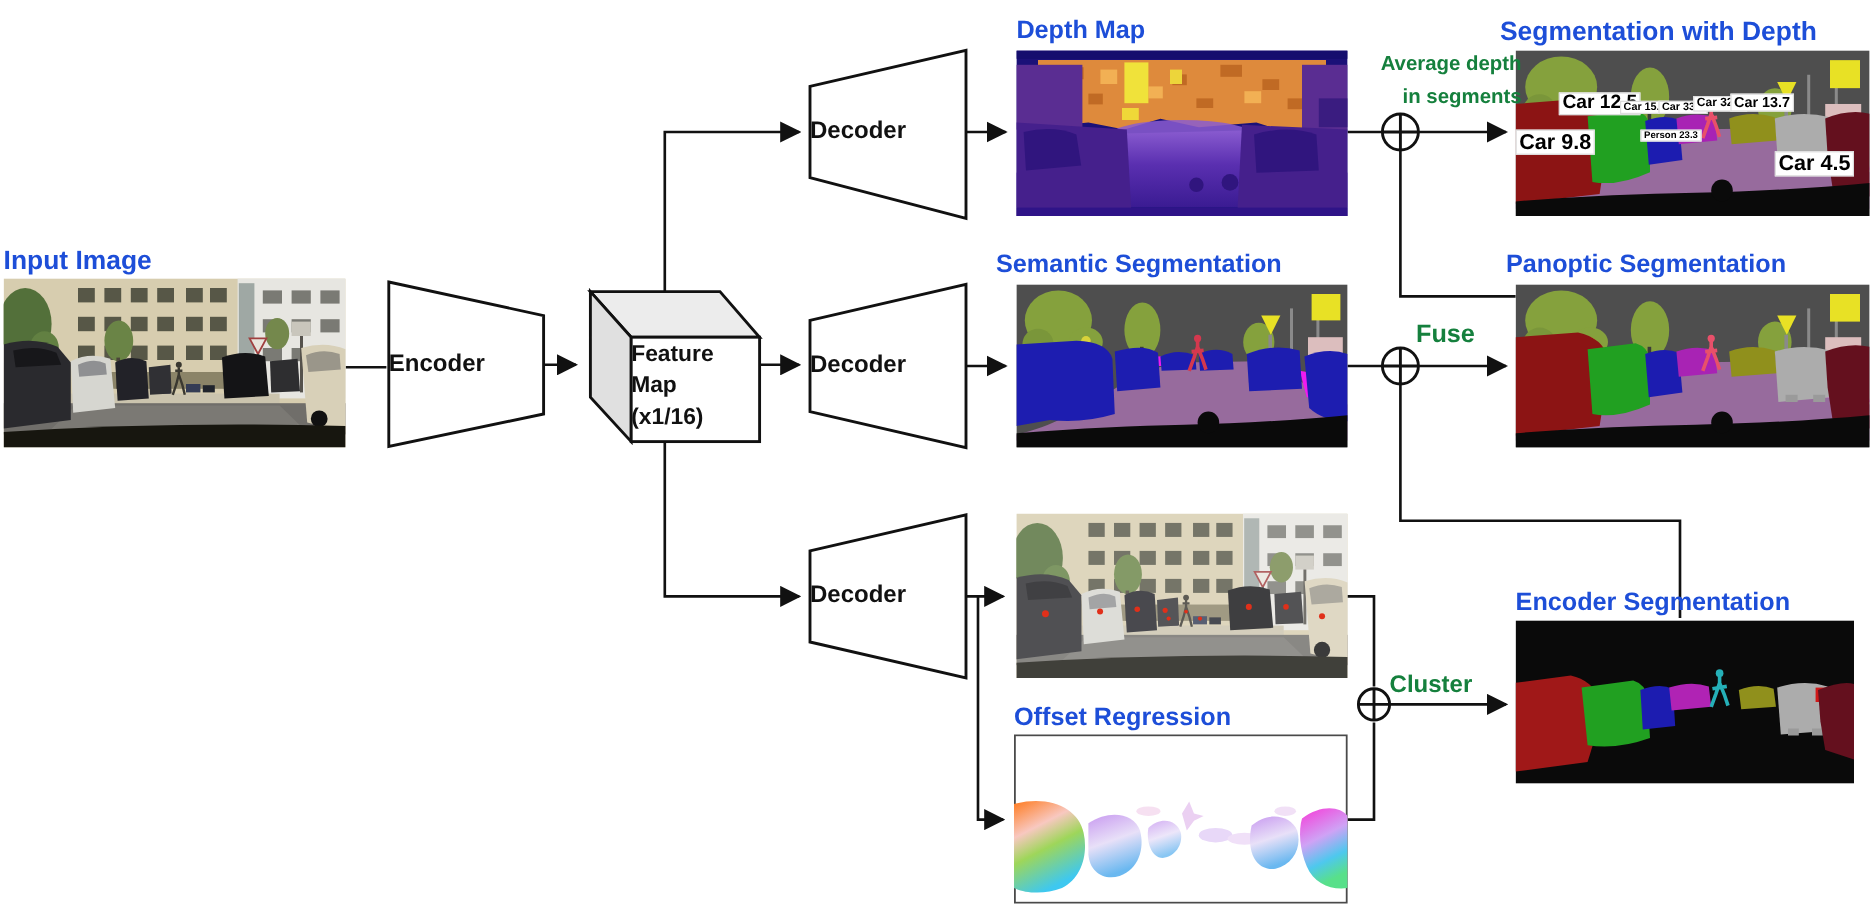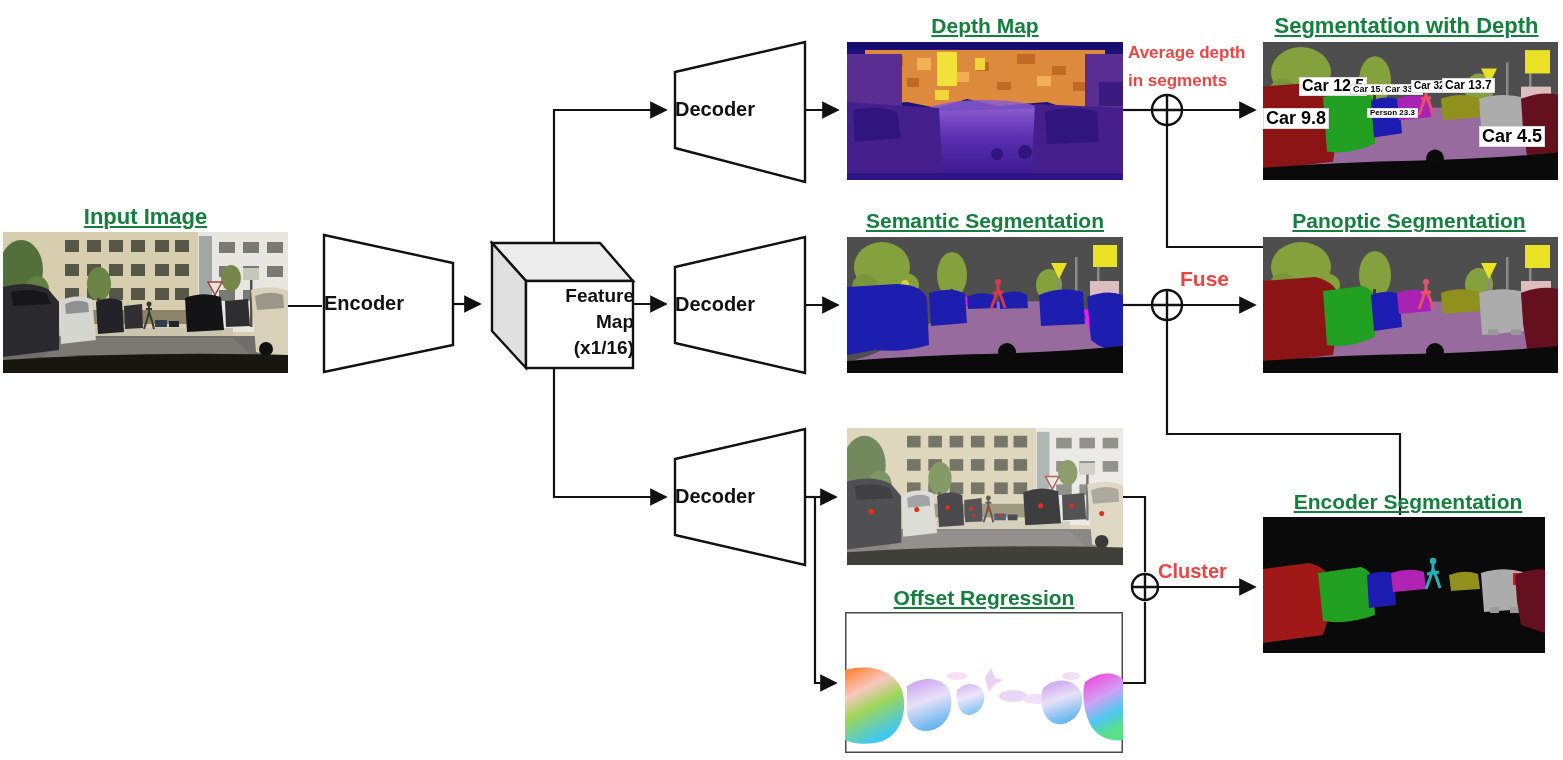--- a/index.html
+++ b/index.html
@@ -1,21 +1,21 @@
 <!DOCTYPE html>
 <html><head>
 <meta charset="utf-8">
 <style>
   html,body{margin:0;padding:0;background:#fff;}
   #canvas{position:relative;width:1563px;height:760px;background:#fff;overflow:hidden;
           font-family:"Liberation Sans", sans-serif;}
-  .title{position:absolute;font-weight:bold;font-size:21px;color:#15803d;text-align:center;white-space:nowrap;text-decoration:underline;}
+  .title{position:absolute;font-weight:bold;font-size:21px;color:#1d4ed8;white-space:nowrap;}
   .nodelabel{position:absolute;font-weight:bold;font-size:20px;color:#111;text-align:left;white-space:nowrap;}
-  .cube-line{position:absolute;font-weight:bold;font-size:19px;color:#111;text-align:right;width:108px;white-space:nowrap;}
-  .op-label{position:absolute;font-weight:bold;color:#ef4444;text-align:left;white-space:nowrap;}
+  .cube-line{position:absolute;font-weight:bold;font-size:19px;color:#111;text-align:left;width:108px;white-space:nowrap;}
+  .op-label{position:absolute;font-weight:bold;color:#15803d;text-align:right;white-space:nowrap;}
   .panel{position:absolute;}
   .dlabel{position:absolute;background:#fff;color:#000;font-weight:bold;white-space:nowrap;
           padding:0 2px;line-height:1.05;border:0.5px solid #ddd;}
   svg{display:block;}
   #connector-layer{position:absolute;left:0;top:0;pointer-events:none;}
 </style>
 </head>
 <body>
 
 <div id="canvas">

